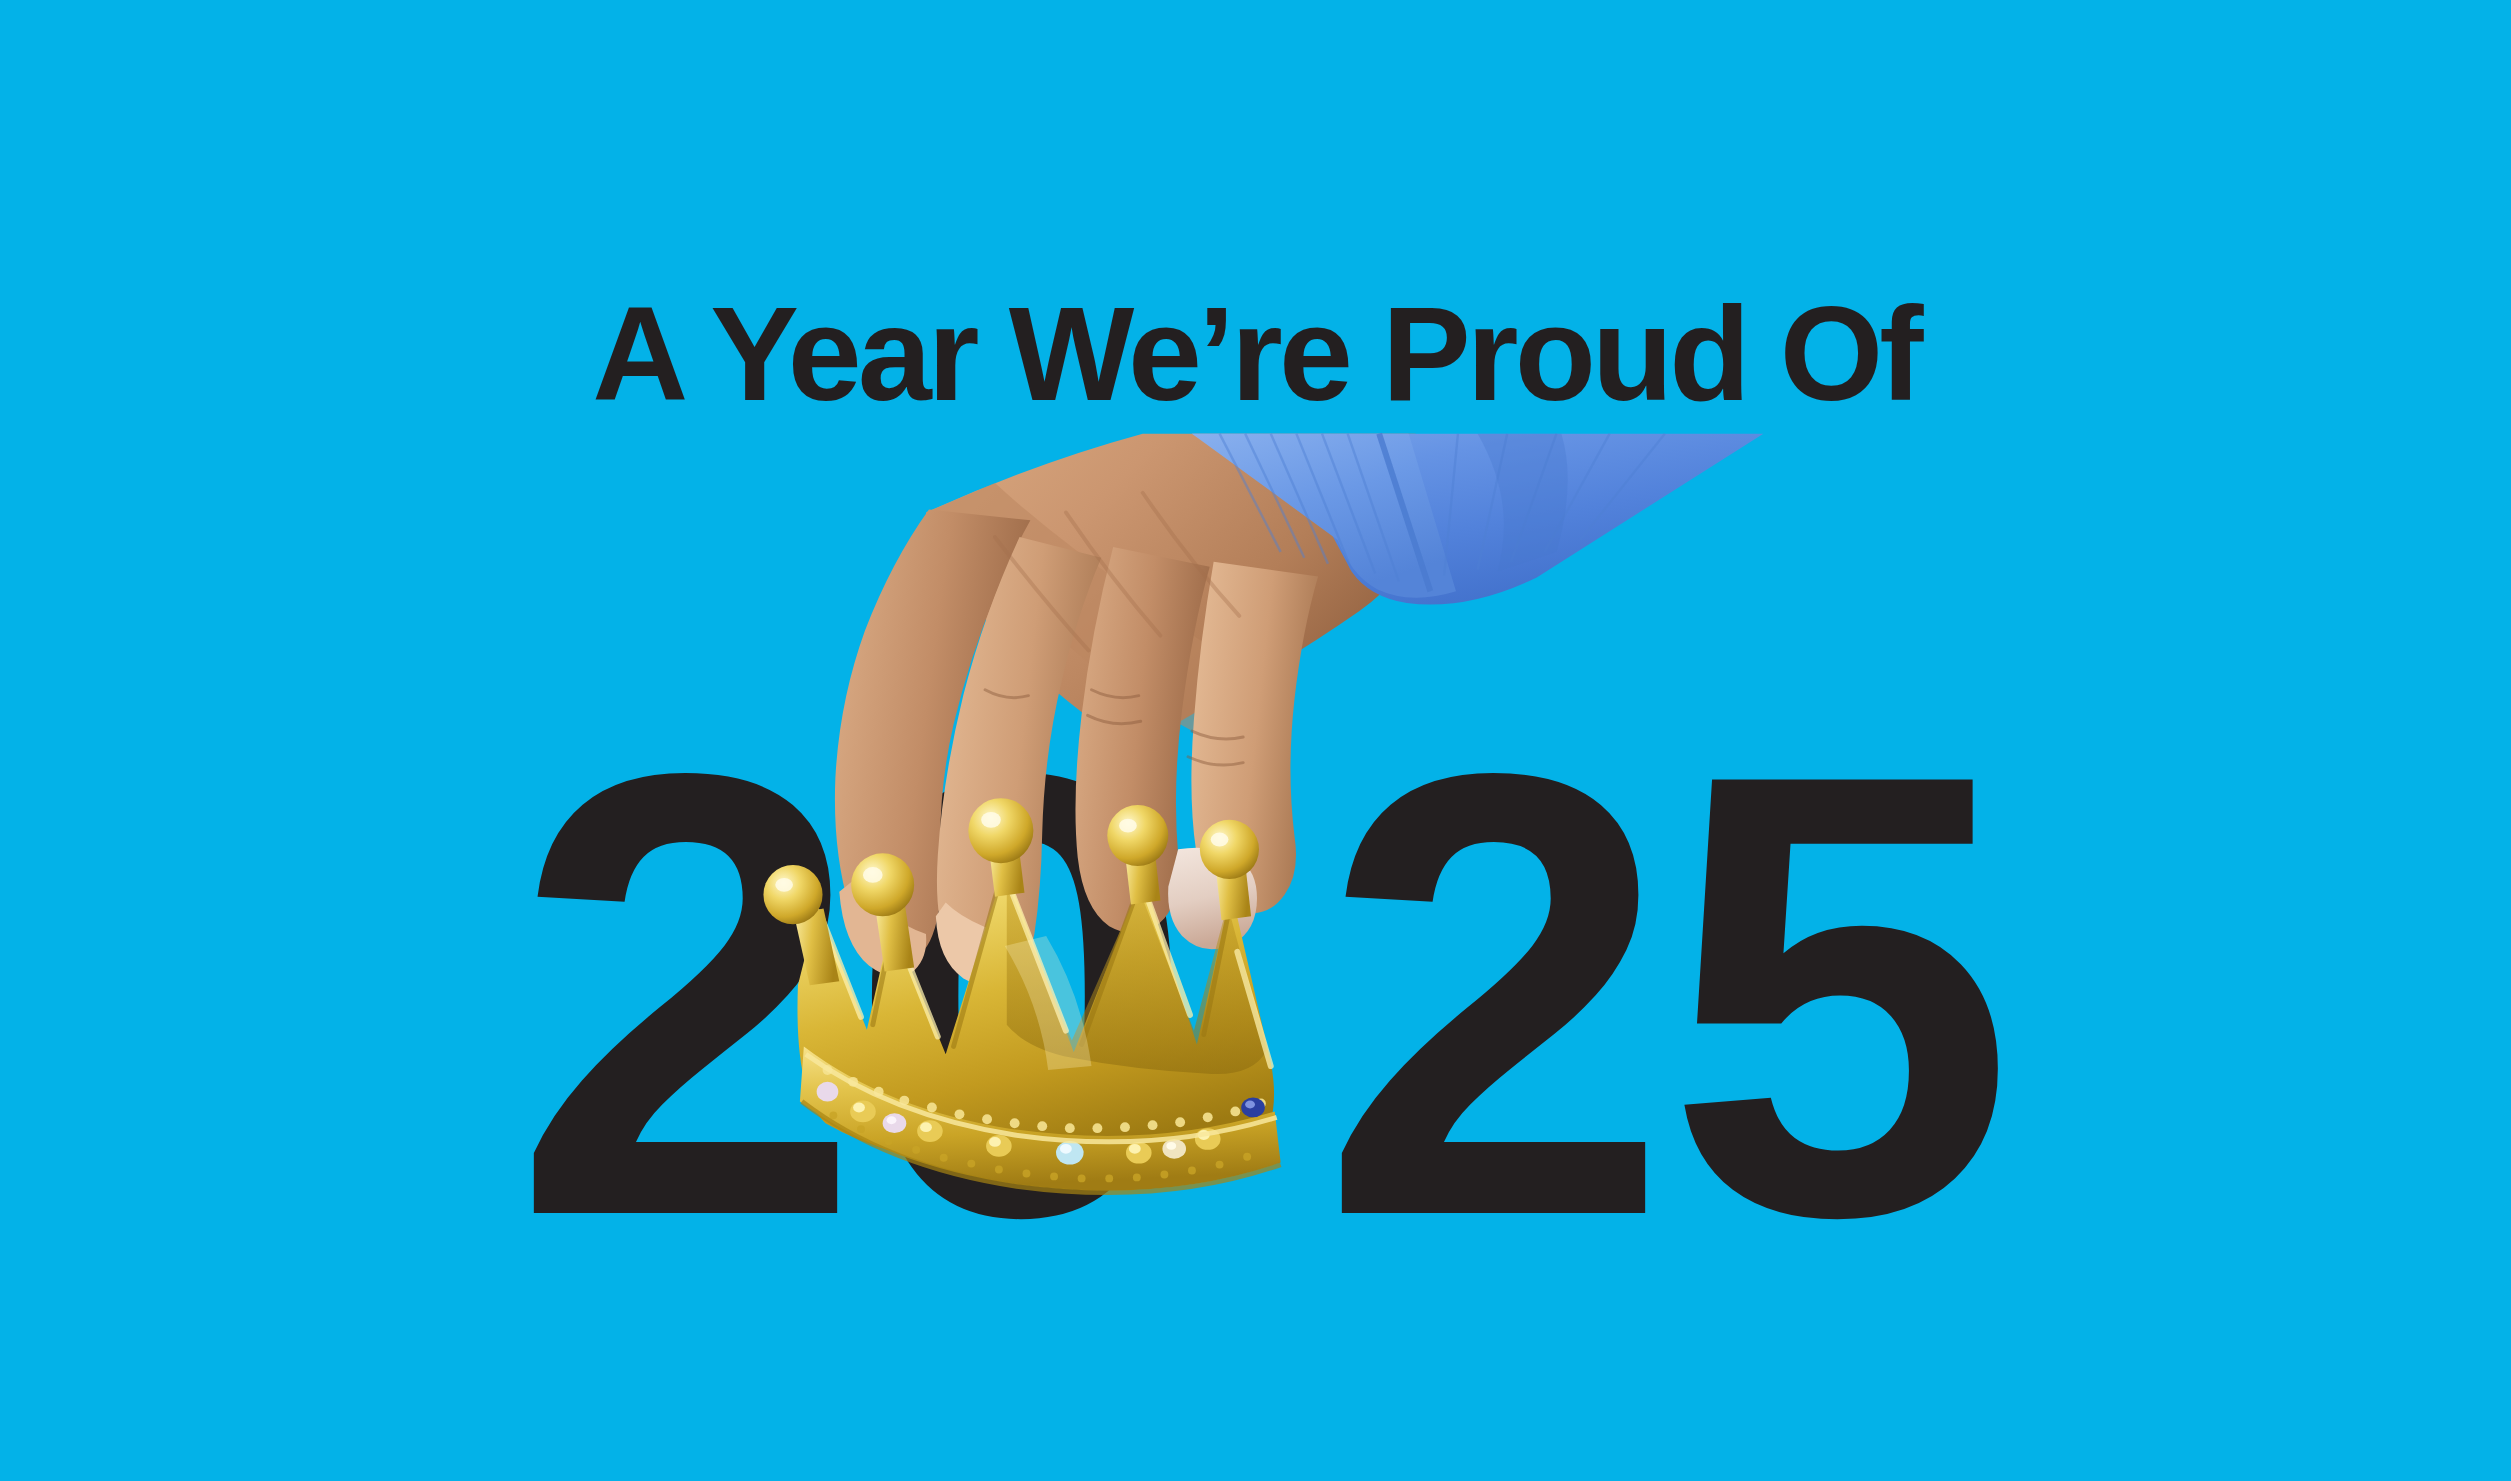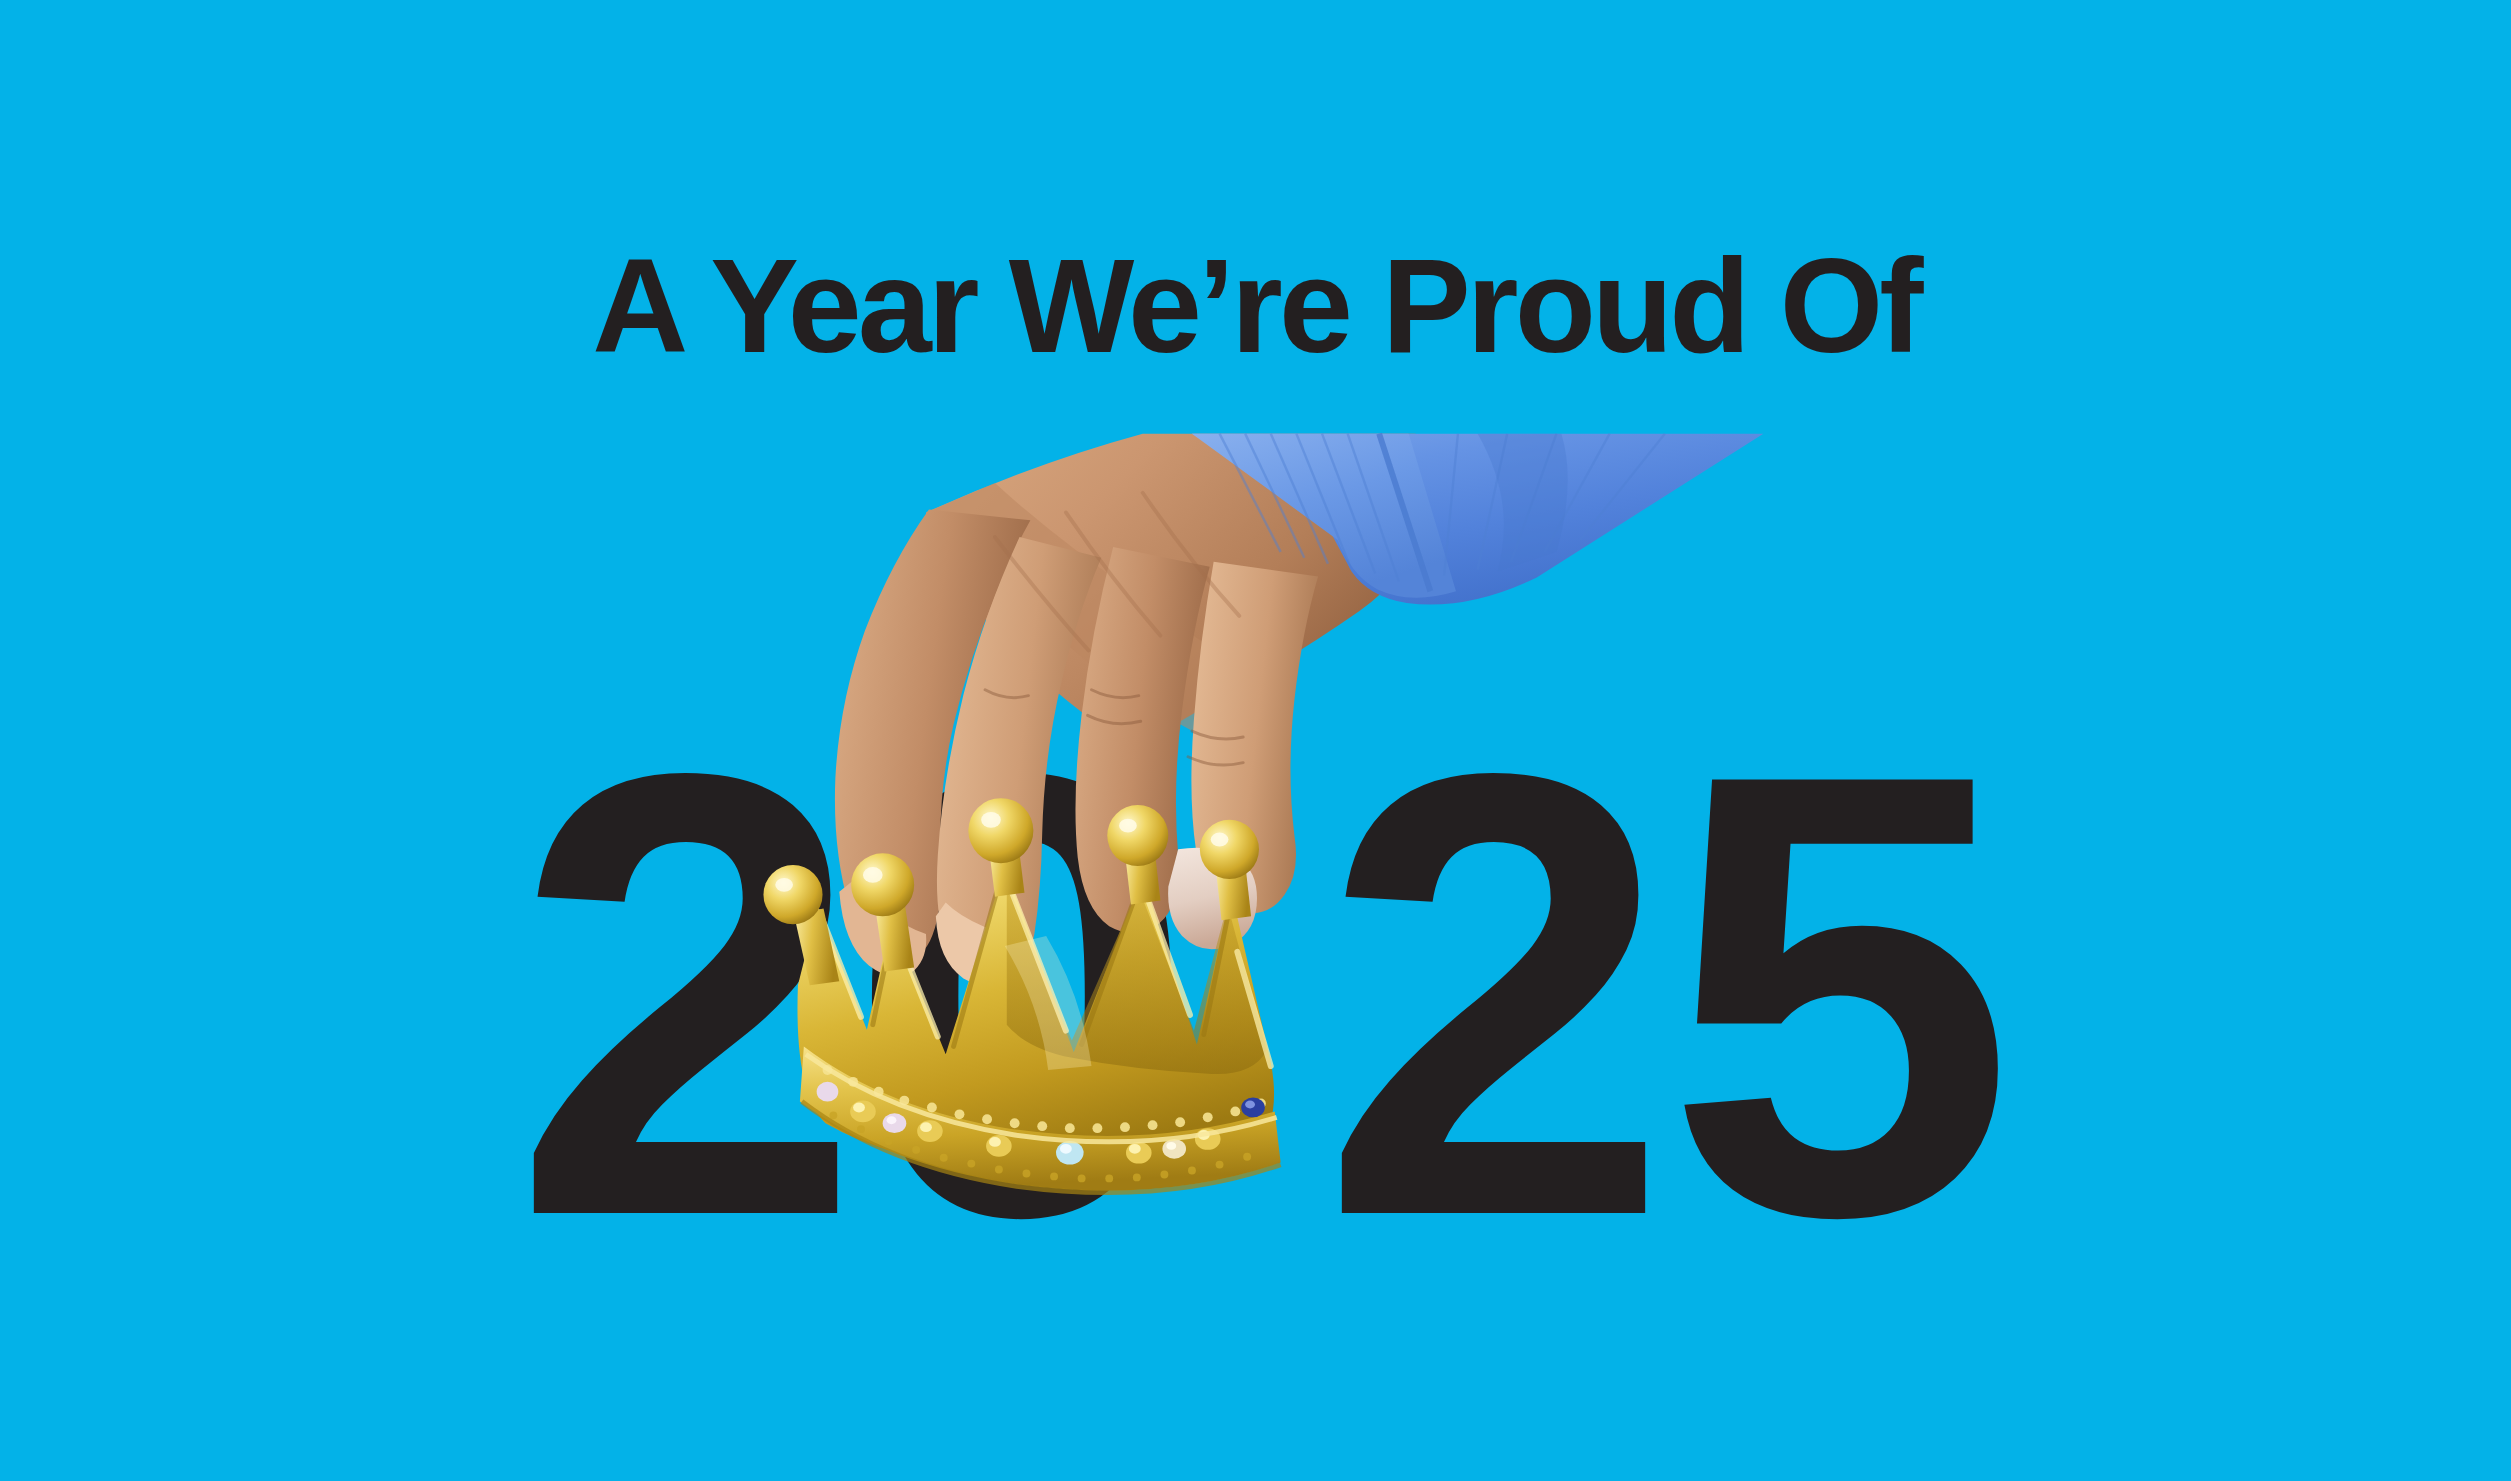--- a/index.html
+++ b/index.html
@@ -72,21 +72,21 @@
     z-index: 30;
     pointer-events: none;
   }
   #crown-group svg { display: block; }
 </style>
 </head>
 <body style="background: rgb(3, 178, 232);">
 
 <div id="banner" style="background: rgb(3, 178, 232);">
 
-  <div id="headline" style="color: rgb(35, 31, 32);">A Year We’re Proud Of</div>
+  <div id="headline" style="color: rgb(35, 31, 32); margin-top: 48px;">A Year We’re Proud Of</div>
 
   <div class="numeral" id="digit-2a" style="color: rgb(35, 31, 32);">2</div>
   <div class="numeral" id="digit-0" style="color: rgb(35, 31, 32);">0</div>
   <div class="numeral" id="digit-2b" style="color: rgb(35, 31, 32);">2</div>
   <div class="numeral" id="digit-5" style="color: rgb(35, 31, 32);">5</div>
 
   <div id="arm-group">
     <svg width="2512" height="1482" viewBox="0 0 2550 1504" xmlns="http://www.w3.org/2000/svg">
       <defs>
         <linearGradient id="skinMain" x1="0" y1="0" x2="1" y2="0.6">

